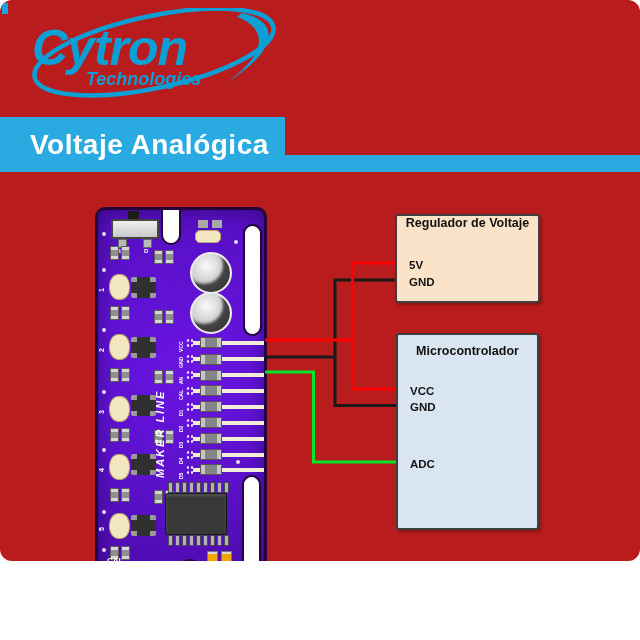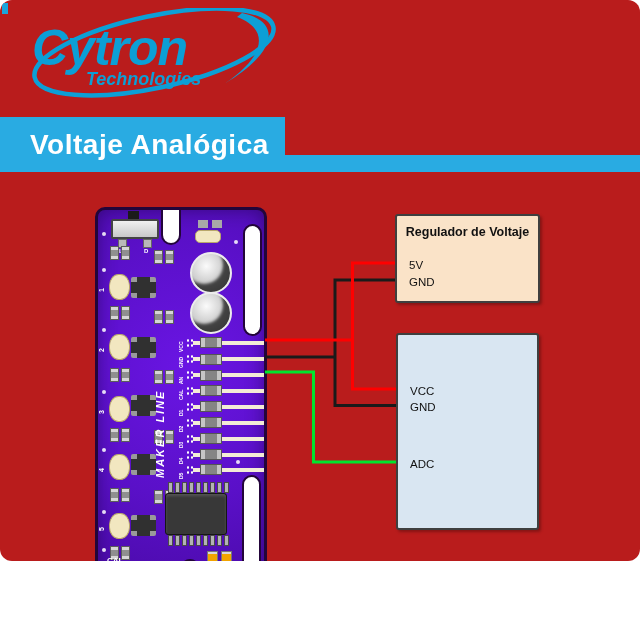--- a/index.html
+++ b/index.html
@@ -20,21 +20,21 @@
   
   .footer-strip{left:0;top:623px;width:640px;height:17px;background:#29abe2;
                 border-top:2px solid #cdeaf7;box-sizing:border-box;}
 
   
   .conn-box{border:2px solid #3f3f3f;border-radius:3px;box-shadow:2px 2px 3px rgba(0,0,0,.28);
             box-sizing:border-box;color:#111;}
   .box-reg{left:395px;top:214px;width:145px;height:89px;background:#fae3c8;}
   .box-mcu{left:396px;top:333px;width:143px;height:197px;background:#d9e6f2;}
   .box-title{width:100%;text-align:center;font-weight:bold;font-size:12.5px;line-height:15px;}
-  .pinlabel{position:absolute;left:12px;font-weight:normal;font-size:11.5px;color:#111;}
+  .pinlabel{position:absolute;left:12px;font-weight:bold;font-size:11.5px;color:#111;}
 
   
   .board{left:95px;top:207px;width:172px;height:383px;border-radius:10px;overflow:hidden;
          background:radial-gradient(circle at 55% 42%,#6a15e4 0%,#5a10c8 55%,#4a0aa8 100%);
          border:3px solid #23053a;box-sizing:border-box;box-shadow:inset 0 0 18px rgba(20,0,50,.45);}
   .board > div{position:absolute;}
   .notch{background:#fff;border:2px solid #23053a;box-sizing:border-box;}
   .slot{background:#fff;border:2px solid #23053a;border-radius:10px;box-sizing:border-box;}
   .smd{width:9px;height:14px;border:1px solid #5c5c5c;box-sizing:border-box;
        background:linear-gradient(180deg,#d6d6d6 0 22%,#8f8f8f 22% 78%,#d6d6d6 78%);}
@@ -220,26 +220,27 @@
     <div class="via" style="left:136px;top:30px;"></div>
   </div>
 
   <svg class="abs" style="left:0;top:0;" width="640" height="640">
     <path d="M265,357 H335 M335,278.5 V407 M333.5,280 H397 M333.5,405.5 H397" fill="none" stroke="#1a1a1a" stroke-width="3"></path>
     <path d="M265,340 H354 M352.5,261.5 V390.5 M351,263 H397 M351,389 H397" fill="none" stroke="#ff0000" stroke-width="3"></path>
     <path d="M265,372 H313.5 V462 H396" fill="none" stroke="#00e62e" stroke-width="3"></path>
   </svg>
 
   <div class="abs conn-box box-reg">
-    <div class="box-title" style="margin-top:9px;">Regulador de Voltaje</div>
+    <div class="box-title" style="">Regulador de Voltaje</div>
     <div class="pinlabel" style="top:43px;">5V</div>
     <div class="pinlabel" style="top:60px;">GND</div>
   </div>
 
   <div class="abs conn-box box-mcu">
+    <div class="box-title" style="margin-top:9px;">Microcontrolador</div>
     <div class="pinlabel" style="top:50px;">VCC</div>
     <div class="pinlabel" style="top:66px;">GND</div>
     <div class="pinlabel" style="top:123px;">ADC</div>
   </div>
 
   <div class="abs footer-strip"></div>
 
 </div>
 
 </body></html>

